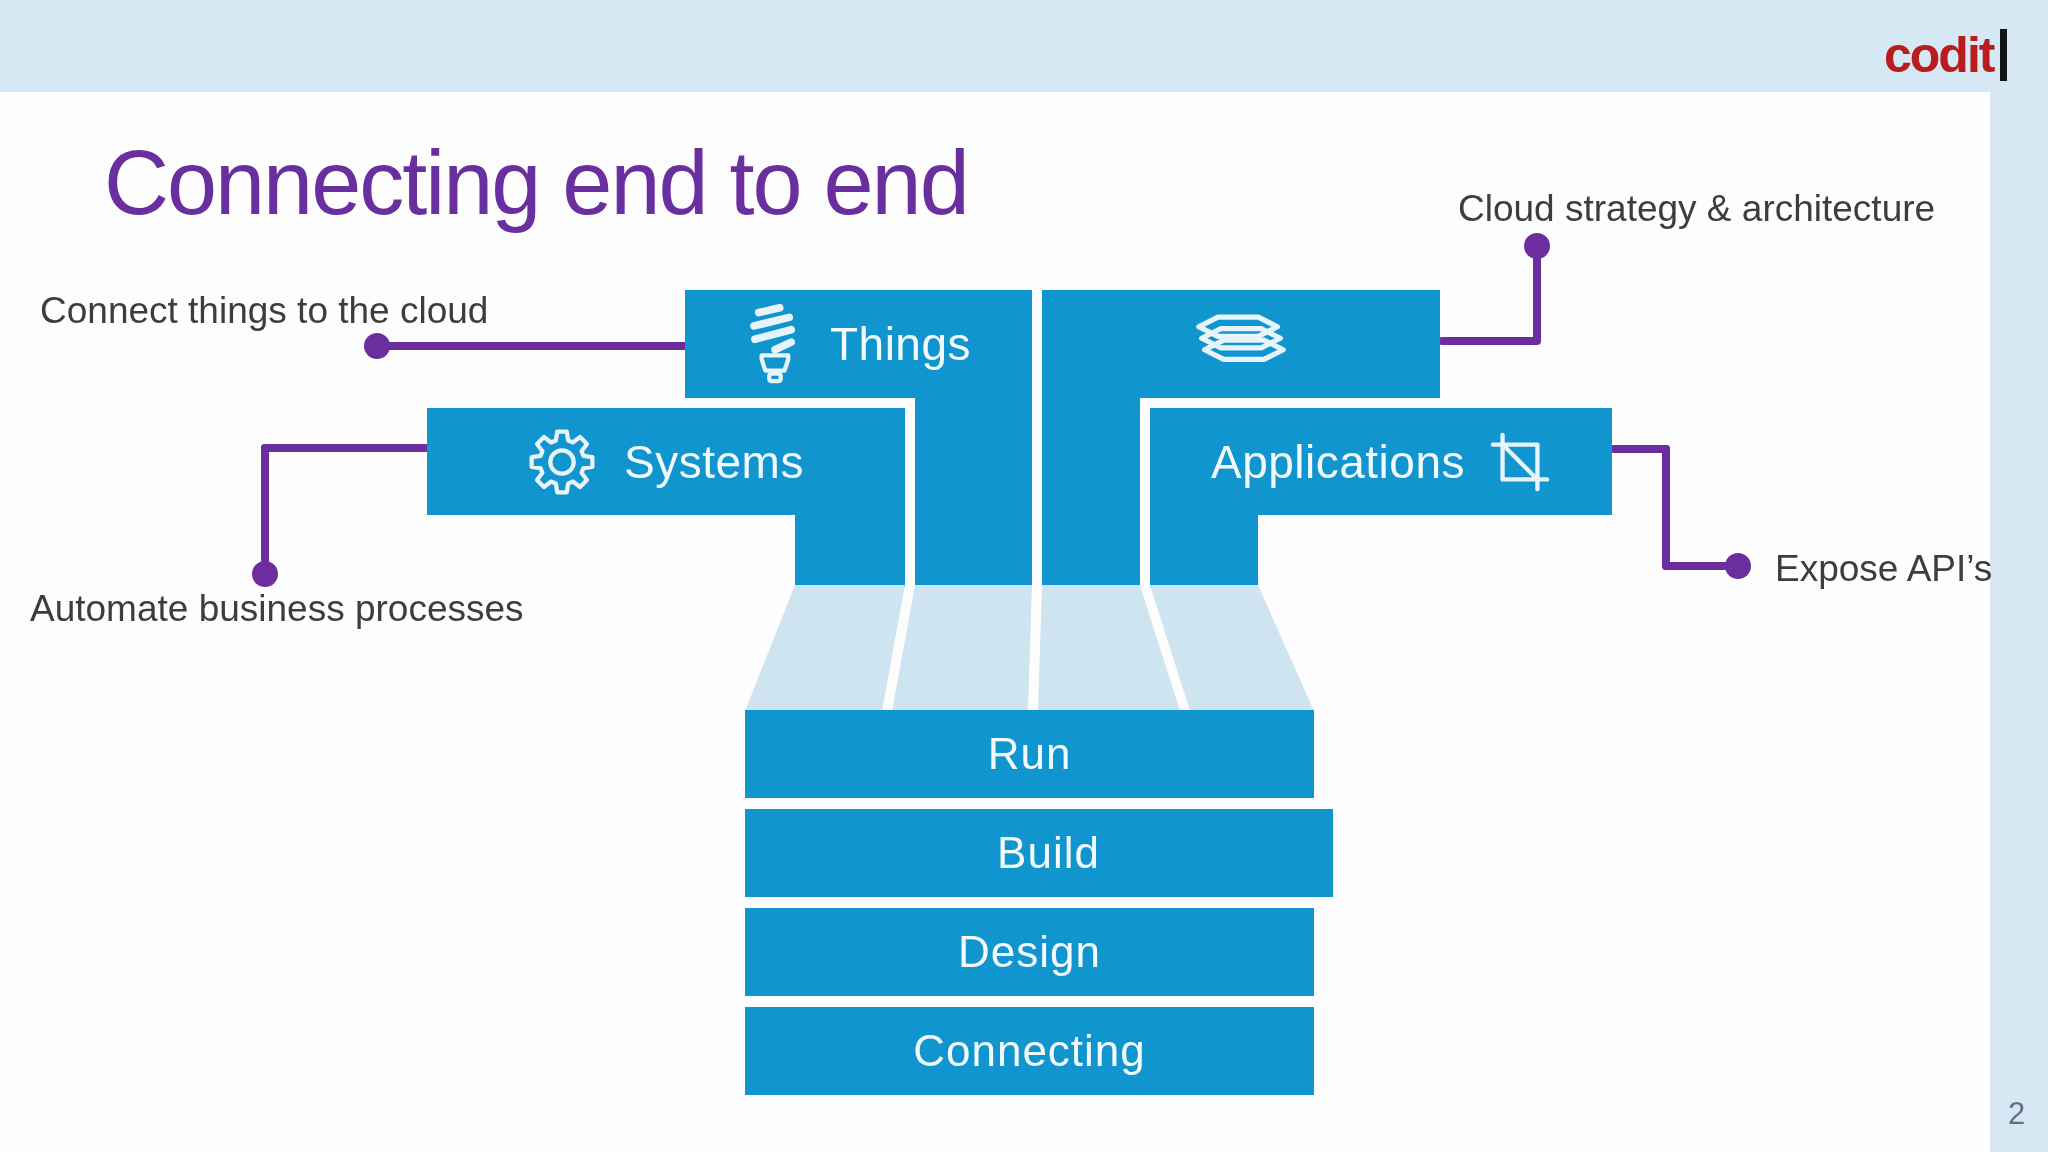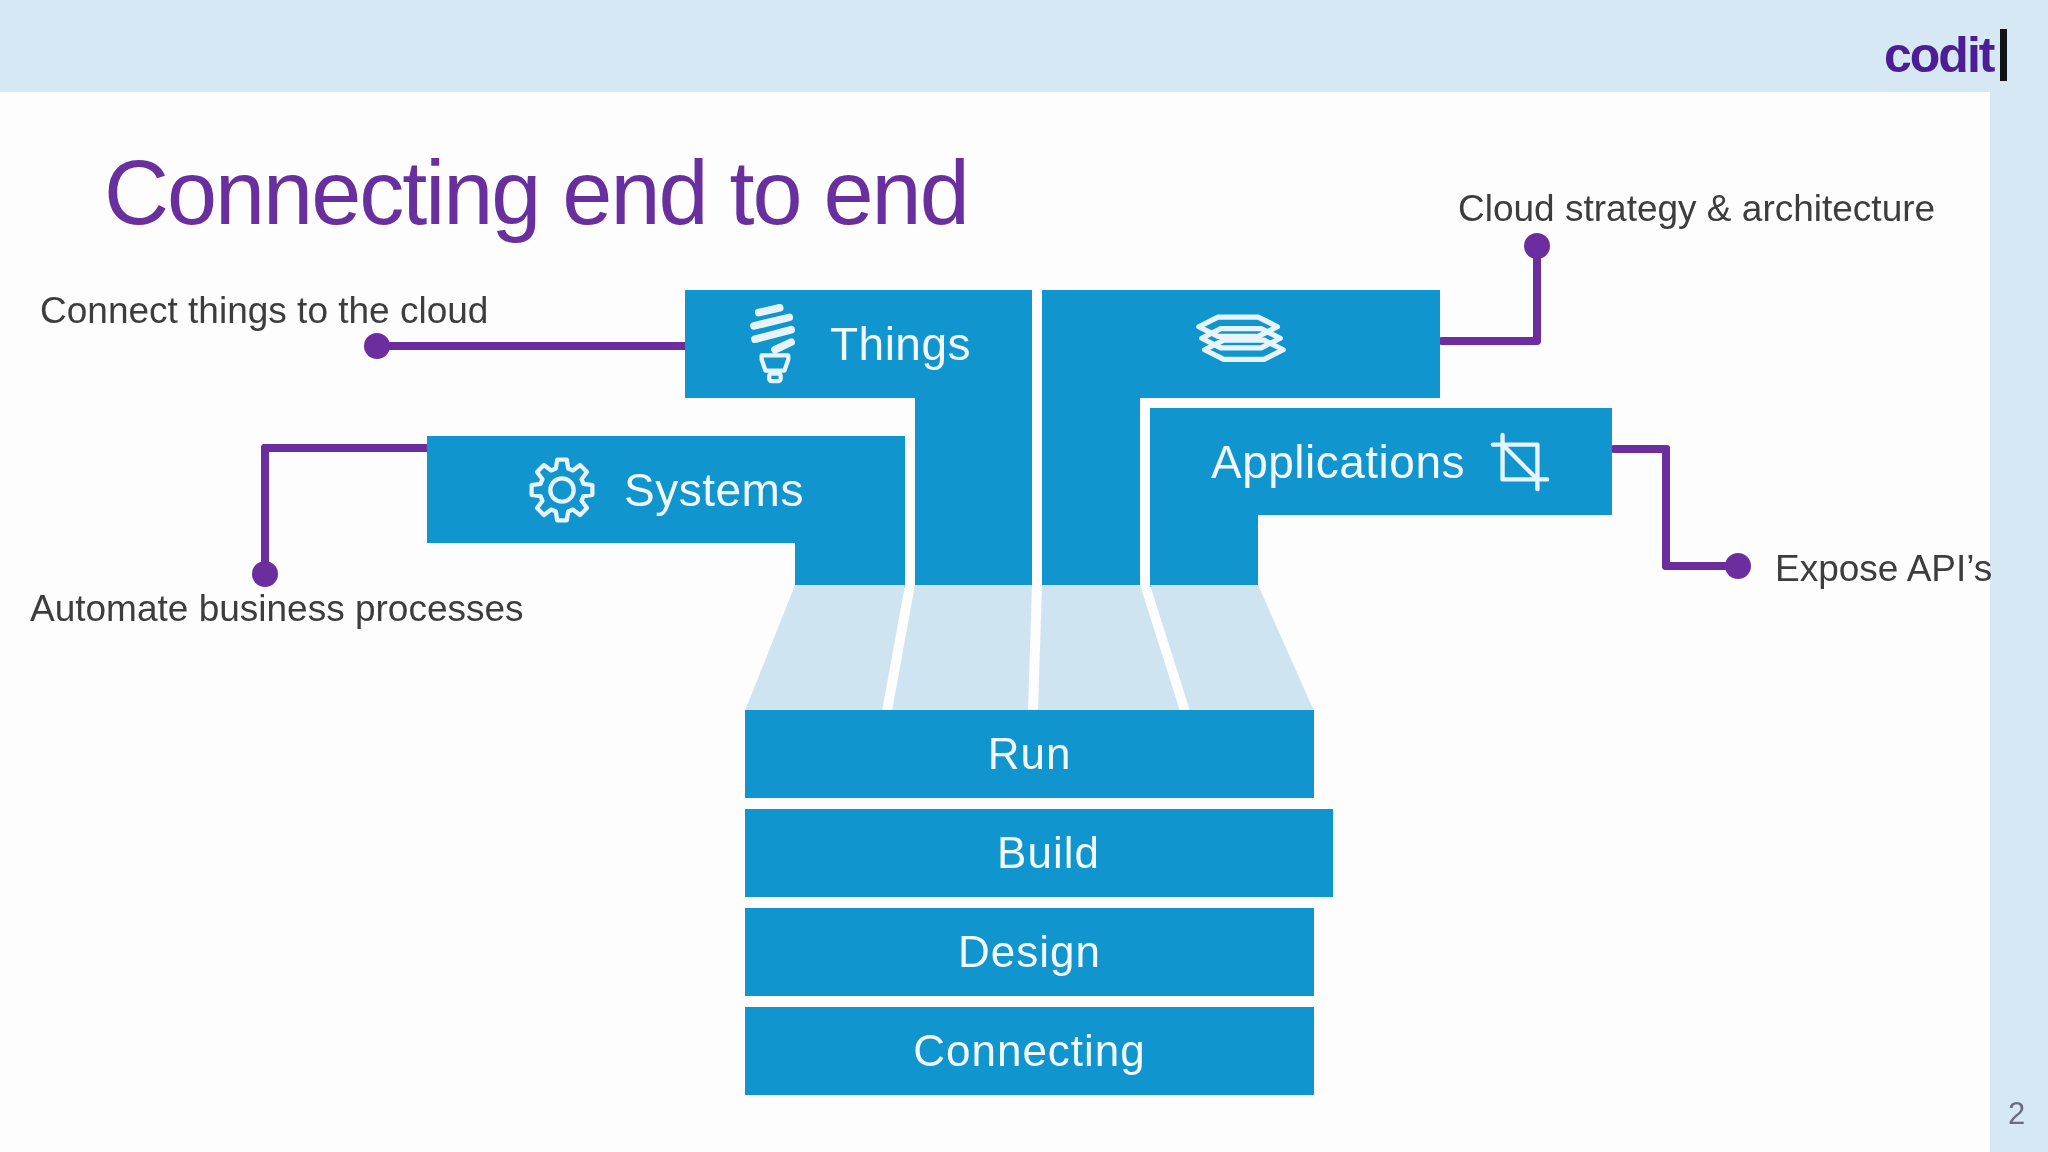--- a/index.html
+++ b/index.html
@@ -6,25 +6,25 @@
   body{
     width:2048px;height:1152px;position:relative;overflow:hidden;
     background:#fdfdfe;
     font-family:"Liberation Sans", sans-serif;
   }
   .abs{position:absolute;}
   
   .top-band{left:0;top:0;width:2048px;height:92px;background:#d6e8f3;}
   .right-strip{left:1990px;top:92px;width:58px;height:1060px;background:#d6e8f3;}
   .logo{left:1884px;top:26px;height:58px;display:flex;align-items:center;}
-  .logo-text{font-size:50px;font-weight:bold;letter-spacing:-2px;color:#4c1d95;line-height:1;}
+  .logo-text{font-size:50px;font-weight:bold;letter-spacing:-2px;color:#b91c1c;line-height:1;}
   .logo-bar{width:7px;height:52px;background:#101418;margin-left:7px;}
   .page-number{left:2008px;top:1096px;font-size:31px;color:#6b6c82;}
   
-  .slide-title{left:104px;top:132px;font-size:90px;font-weight:300;letter-spacing:-2px;color:#6a2f9f;white-space:nowrap;margin-top:10px;}
+  .slide-title{left:104px;top:132px;font-size:90px;font-weight:300;letter-spacing:-2px;color:#6a2f9f;white-space:nowrap;}
   .annotation{font-size:37px;font-weight:300;color:#3d3d3d;white-space:nowrap;}
   
   .bluebox{background:#1095ce;display:flex;align-items:center;justify-content:center;gap:28px;}
   .box-label{font-size:46px;font-weight:300;color:#f2fafd;letter-spacing:0.5px;}
   .leg{background:#1095ce;}
   
   .funnel{left:740px;top:585px;width:580px;height:126px;}
   .trap{position:absolute;left:0;top:0;width:580px;height:126px;background:#cfe4f1;}
   .t1{clip-path:polygon(55px 0,165px 0,142px 126px,5px 126px);}
   .t2{clip-path:polygon(175px 0,292px 0,288px 126px,152px 126px);}
@@ -109,21 +109,21 @@
 <div class="abs bluebox" style="left:1042px;top:290px;width:398px;height:108px;">
   <span class="icon">
     <svg width="92" height="62" viewBox="0 0 96 62" fill="none" stroke="#e7f4fb" stroke-width="5.5" stroke-linejoin="round">
       <path d="M4 13 L24 3 H66 L86 13 L66 23 H24 Z"></path>
       <path d="M7 25 L27 15 H69 L89 25 L69 35 H27 Z"></path>
       <path d="M10 37 L30 27 H72 L92 37 L72 47 H30 Z"></path>
     </svg>
   </span>
 </div>
 
-<div class="abs bluebox" style="left:427px;top:408px;width:478px;height:107px;margin-top:28px;">
+<div class="abs bluebox" style="left:427px;top:408px;width:478px;height:107px;">
   <span class="icon">
     <svg width="68" height="68" viewBox="0 0 64 64" fill="none" stroke="#e7f4fb" stroke-width="4" stroke-linejoin="round">
       <path d="M52.2 26.2 L60.6 27.5 L60.6 36.5 L52.2 37.8 L50.4 42.2 L55.5 49 L49 55.5 L42.2 50.4 L37.8 52.2 L36.5 60.6 L27.5 60.6 L26.2 52.2 L21.8 50.4 L15 55.5 L8.5 49 L13.6 42.2 L11.8 37.8 L3.4 36.5 L3.4 27.5 L11.8 26.2 L13.6 21.8 L8.5 15 L15 8.5 L21.8 13.6 L26.2 11.8 L27.5 3.4 L36.5 3.4 L37.8 11.8 L42.2 13.6 L49 8.5 L55.5 15 L50.4 21.8 Z"></path>
       <circle cx="32" cy="32" r="11"></circle>
     </svg>
   </span>
   <span class="box-label">Systems</span>
 </div>
 
 <div class="abs bluebox" style="left:1150px;top:408px;width:462px;height:107px;gap:24px;">

